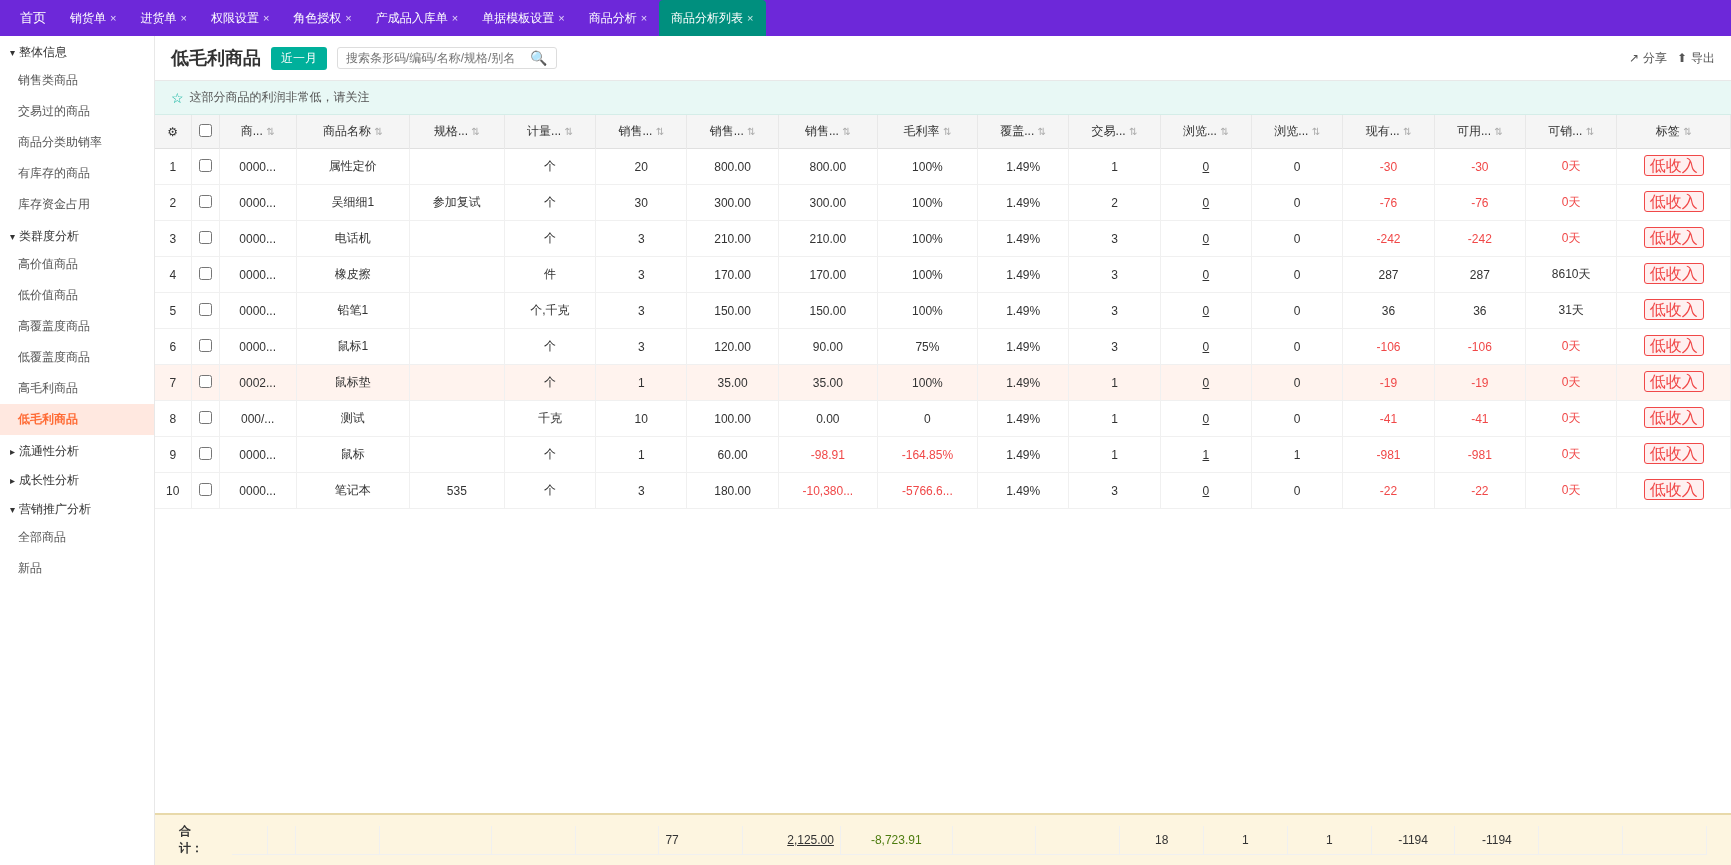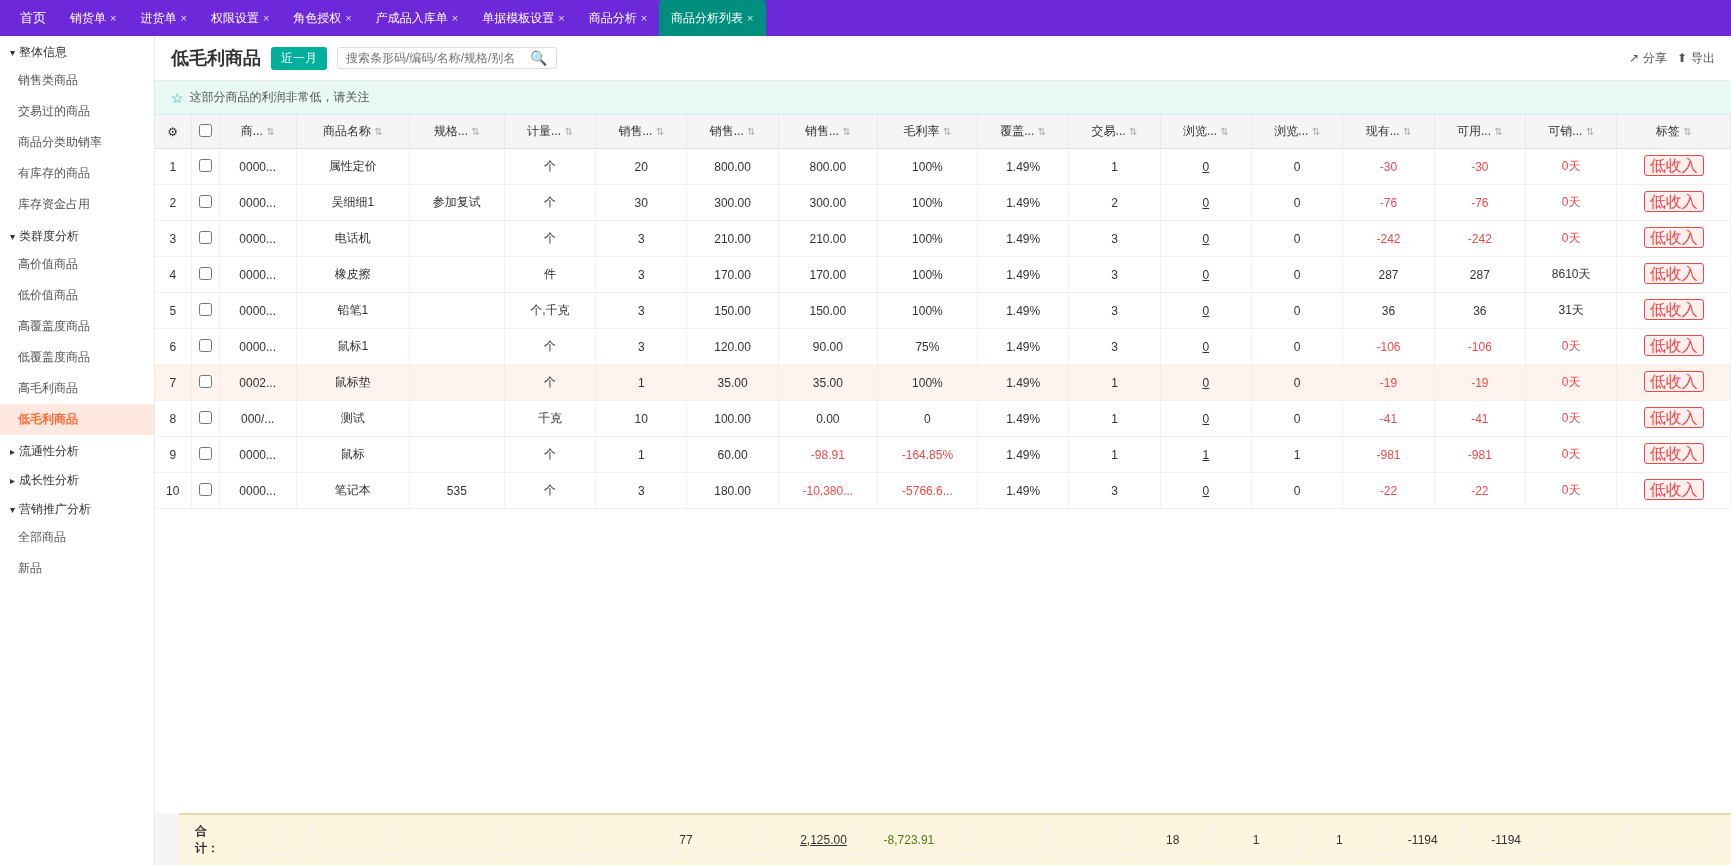--- a/index.html
+++ b/index.html
@@ -197,25 +197,24 @@
       border: 1px solid #f04848;
       border-radius: 3px;
       padding: 1px 5px;
       font-size: 16px;
     }
 
     
     .table-footer {
       background: #fdf5e0;
       border-top: 2px solid #e8d9aa;
-      padding: 8px 16px;
+      padding: 8px 24px;
       display: flex;
       align-items: center;
       gap: 8px;
-      margin-left: 24px;
     }
     .footer-label {
       color: #333;
       font-weight: bold;
       margin-right: 10px;
     }
 
     
     .pagination-bar {
       background: #fff;

